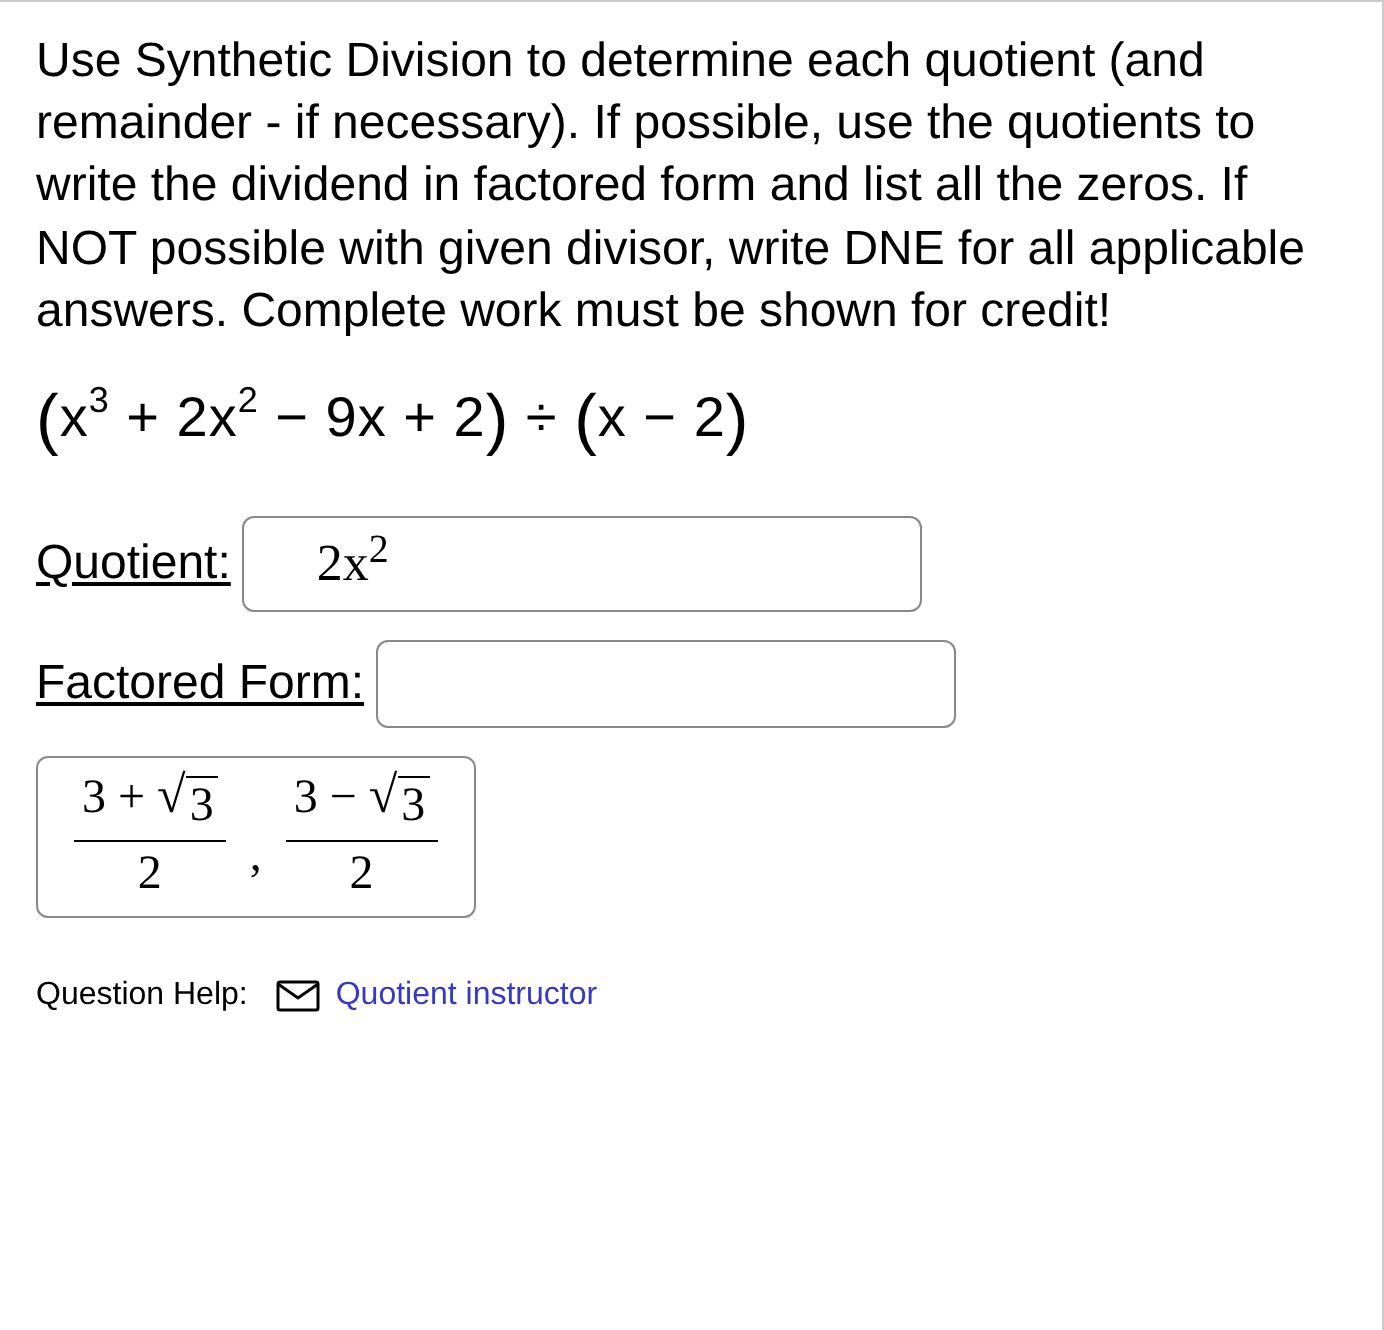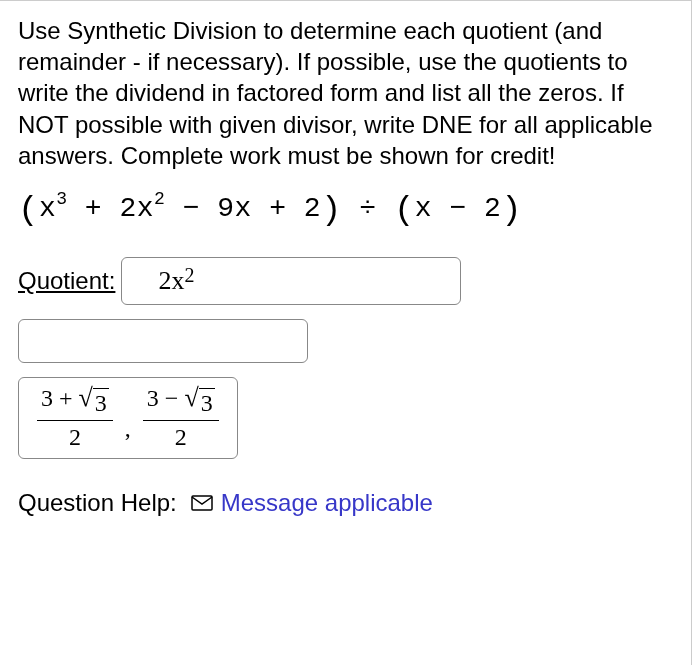--- a/index.html
+++ b/index.html
@@ -20,21 +20,21 @@
     width: 692px;
     height: 665px;
   }
   .instructions {
     font-size: 24px;
     line-height: 1.3;
     color: #000;
     margin-bottom: 20px;
   }
   .expression {
-    font-family: Liberation Mono, monospace;
+    font-family: Liberation Sans, sans-serif;
     font-size: 28px;
     margin-bottom: 28px;
     letter-spacing: 0.5px;
   }
   .paren {
     font-size: 34px;
     vertical-align: -3px;
   }
   .sup {
     font-size: 18px;
@@ -111,21 +111,21 @@
     font-size: 26px;
     line-height: 1;
   }
   .sqrt-body {
     border-top: 1.5px solid #000;
     padding: 0 2px;
     margin-top: 3px;
   }
   .question-help {
     margin-top: 30px;
-    font-size: 24px;
+    font-size: 16px;
     display: flex;
     align-items: center;
     gap: 14px;
   }
   .msg-link {
     color: #3737c8;
     display: flex;
     align-items: center;
     gap: 8px;
   }
@@ -155,20 +155,21 @@
 
   <div class="row">
     <span class="label">Quotient:</span>
     <div class="input-box wide1">
       <span>2x</span>
         <span class="sup" style="font-size:20px; top:-6px;">2</span>
     </div>
   </div>
 
   <div class="row">
+    <span class="label">Factored Form:</span>
     <div class="input-box wide2">
       <span></span>
     </div>
   </div>
 
 
   <div class="row">
     <div class="fraction-box">
       <span class="frac">
         <span class="num">
@@ -192,17 +193,17 @@
     </div>
   </div>
 
   <div class="question-help">
     <span>Question Help:</span>
     <span class="msg-link">
       <svg class="mail-icon" viewBox="0 0 22 16">
         <rect x="1" y="1" width="20" height="14" rx="1"></rect>
         <path d="M1 2 L11 9 L21 2"></path>
       </svg>
-      <span>Message applicable</span>
+      <span>Quotient instructor</span>
     </span>
   </div>
 
 </div>
 
 </body></html>

